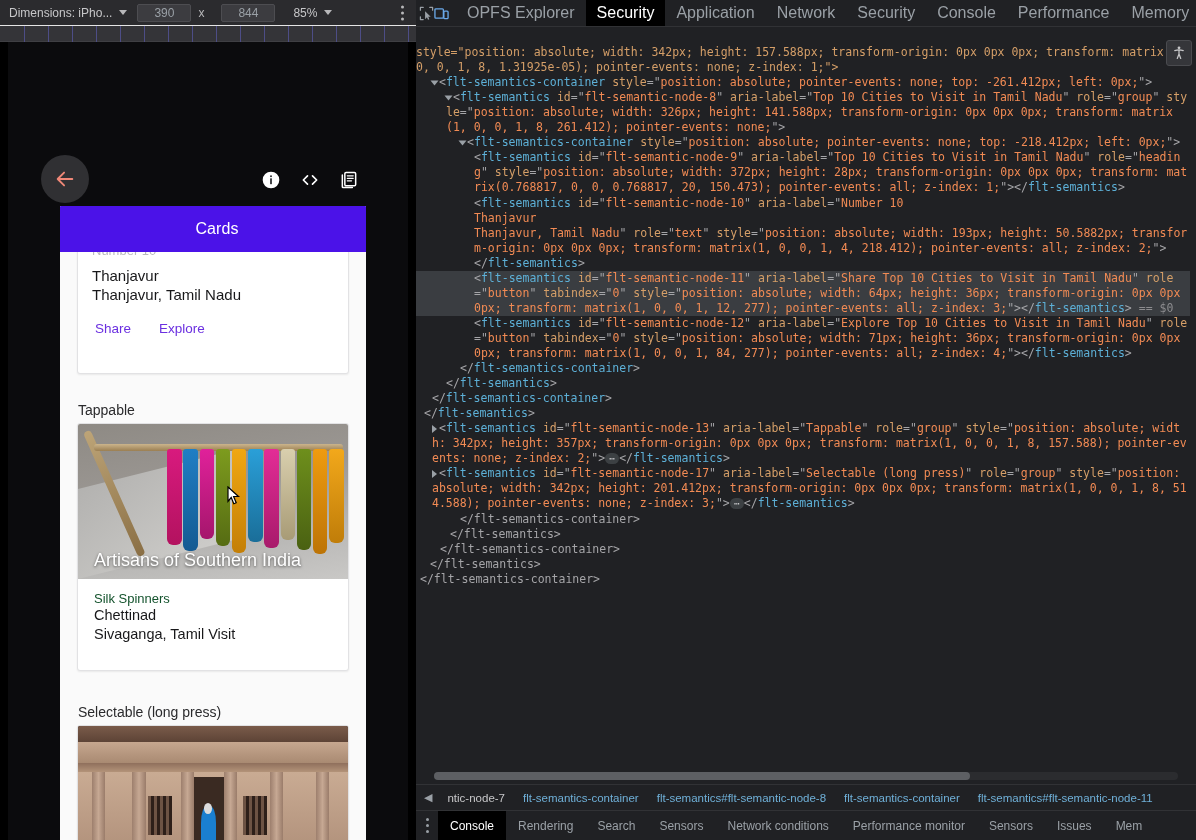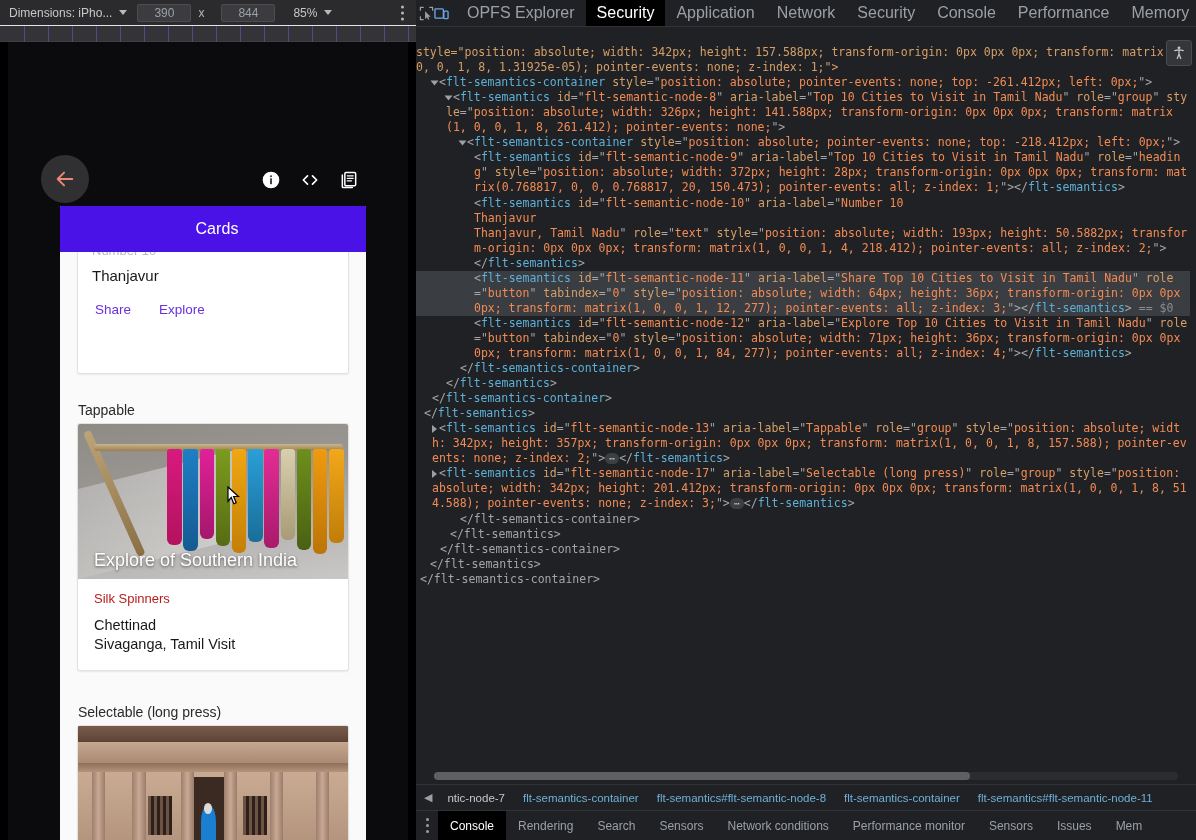--- a/index.html
+++ b/index.html
@@ -146,21 +146,21 @@
     overflow: hidden;
   }
   .media-img { position: relative; width: 100%; overflow: hidden; }
   .media-caption {
     position: absolute; left: 16px; bottom: 8px;
     color: #fff; font-size: 18px;
     text-shadow: 0 1px 3px rgba(0,0,0,.6);
     white-space: nowrap;
   }
   .media-meta { padding: 12px 16px 14px 16px; }
-  .mm-kicker { color: #b91c1c; font-size: 13px; margin-bottom: 10px; }
+  .mm-kicker { color: #14532d; font-size: 13px; }
   .mm-l1 { color: #18181a; font-size: 14.5px; line-height: 1.32; }
   .mm-l2 { color: #18181a; font-size: 14.5px; line-height: 1.32; }
 
   
   .yarn { position: absolute; inset: 0; background: linear-gradient(170deg,#8e8a84 0%,#9b9793 40%,#b9b8b6 75%,#c9c8c6 100%); }
   .yarn .wall { position: absolute; left: 0; top: 42%; width: 62%; height: 58%;
     background: linear-gradient(150deg,#b3b2b0,#cfcecb); transform: skewY(-14deg); transform-origin: left top; }
   .yarn .rod { position: absolute; left: 6%; top: 13%; width: 92%; height: 7px;
     background: linear-gradient(180deg,#cbb48c,#9b7f52); border-radius: 3px; }
   .yarn .stick { position: absolute; left: 2%; top: 6%; width: 8px; height: 88%;
@@ -360,20 +360,21 @@
         <div class="app-card">
           <div class="appbar">
             <span class="appbar-title">Cards</span>
           </div>
 
           <div class="app-scroll">
 
             <div class="card-clipped">
               <div class="cc-ghost">Number 10</div>
               <div class="cc-title">Thanjavur</div>
+              <div class="cc-sub">Thanjavur, Tamil Nadu</div>
               <div class="cc-actions">
                 <span>Share</span>
                 <span>Explore</span>
               </div>
             </div>
 
             <div class="section-label" style="top:150px">Tappable</div>
 
             <div class="media-card" style="left:17px; top:171px; width:272px; height:248px;">
               <div class="media-img" style="height:155px">
@@ -389,21 +390,21 @@
                   <div class="hank" style="left:63%; height:60%; background:linear-gradient(180deg,#2a9fd8,#1a6e99);"></div>
                   <div class="hank" style="left:69%; height:64%; background:linear-gradient(180deg,#e32c96,#a81b6b);"></div>
                   <div class="hank" style="left:75%; height:59%; background:linear-gradient(180deg,#d9cfae,#a89b76);"></div>
                   <div class="hank" style="left:81%; height:65%; background:linear-gradient(180deg,#6e8f1c,#4a6112);"></div>
                   <div class="hank" style="left:87%; height:68%; background:linear-gradient(180deg,#ef9b0f,#bd7406);"></div>
                   <div class="hank" style="left:93%; height:61%; background:linear-gradient(180deg,#f2a81b,#c07d09);"></div>
                 </div>
                 <svg class="cursor" style="left:55%; top:40%;" width="14" height="20" viewBox="0 0 14 20">
                   <path d="M1 1l10.5 9.5H6.6l2.6 6.3-2.4 1-2.6-6.3L1 15.3z" fill="#fff" stroke="#000" stroke-width="1.2"></path>
                 </svg>
-                <div class="media-caption">Explore of Southern India</div>
+                <div class="media-caption">Artisans of Southern India</div>
               </div>
               <div class="media-meta">
                 <div class="mm-kicker">Silk Spinners</div>
                 <div class="mm-l1">Chettinad</div>
                 <div class="mm-l2">Sivaganga, Tamil Visit</div>
               </div>
             </div>
 
             <div class="section-label" style="top:452px">Selectable (long press)</div>
 

